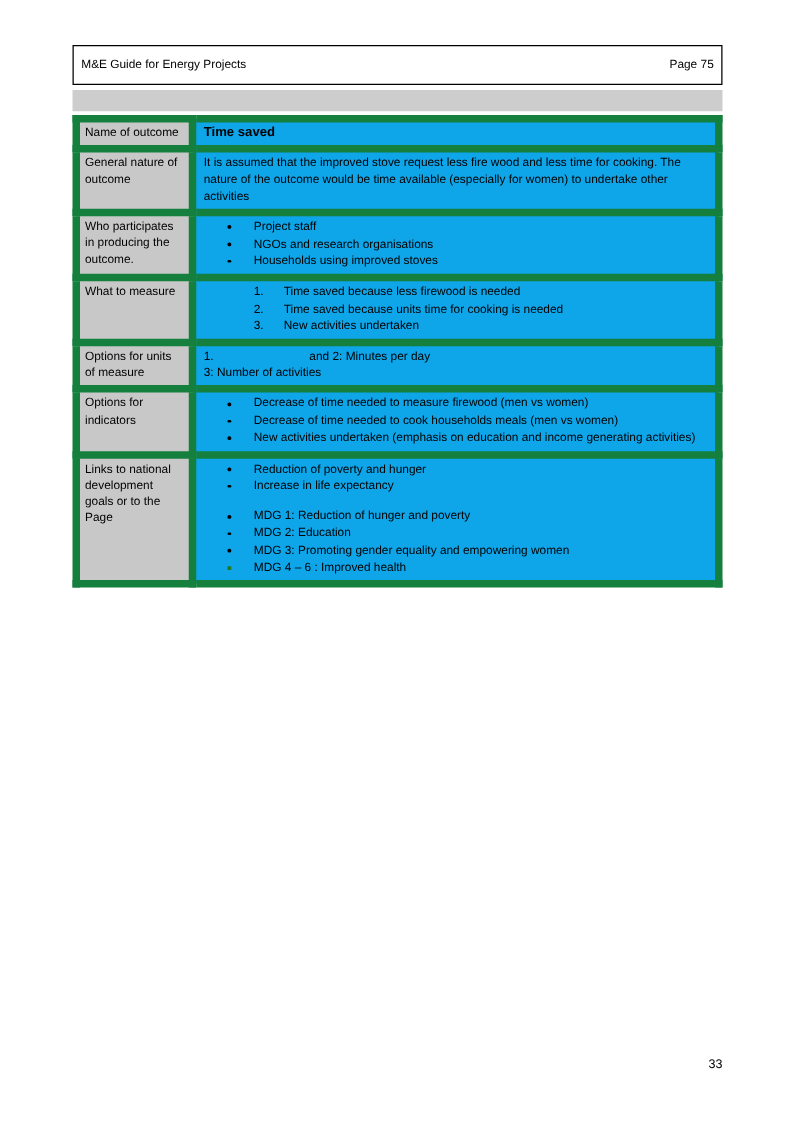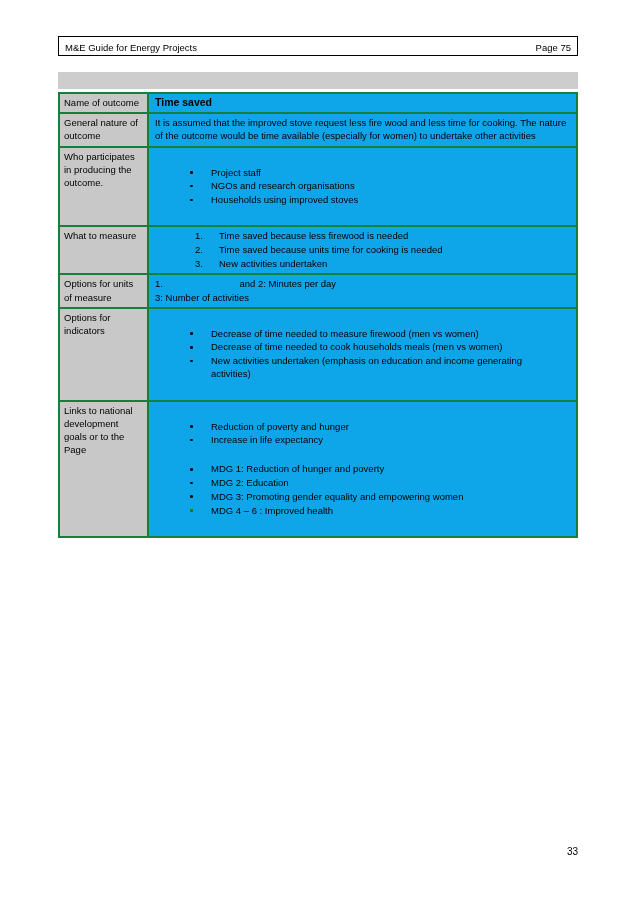--- a/index.html
+++ b/index.html
@@ -21,25 +21,25 @@
     height: 900px;
     overflow: hidden;
   }
 
   
   .page-header {
     position: absolute;
     left: 58px;
     top: 36px;
     width: 520px;
-    height: 20px;
+    height: 32px;
     border: 1px solid #000000;
     box-sizing: border-box;
     display: flex;
-    align-items: flex-end;
+    align-items: center;
     justify-content: space-between;
     padding: 0 6px;
     font-size: 9.5px;
     line-height: 14px;
   }
   .page-header .hdr-title { white-space: nowrap; }
   .page-header .hdr-page  { white-space: nowrap; }
 
   
   .gray-band {
@@ -55,21 +55,21 @@
   .outcome-table {
     position: absolute;
     left: 58px;
     top: 92px;
     width: 520px;
     border-collapse: collapse;
     table-layout: fixed;
     font-size: 9.5px;
   }
   .outcome-table td {
-    border: 2px solid #15803d;
+    border: 6px solid #15803d;
     vertical-align: top;
     padding: 2px 4px 3px 4px;
     line-height: 13.2px;
   }
   .outcome-table td.label {
     width: 79px;
     background: #c8c8c8;
   }
   .outcome-table td.content {
     background: #0ea5e9;
@@ -77,21 +77,21 @@
   }
   .title-cell {
     font-weight: bold;
     font-size: 10.5px;
   }
 
   .para { margin: 0; }
 
   
   ul.bullets {
-    margin: 16px;
+    margin: 0;
     padding: 0;
     list-style: none;
   }
   ul.bullets > li {
     position: relative;
     padding-left: 40px;
     margin: 0 0 0.5px 0;
   }
   ul.bullets > li::before {
     content: "";

